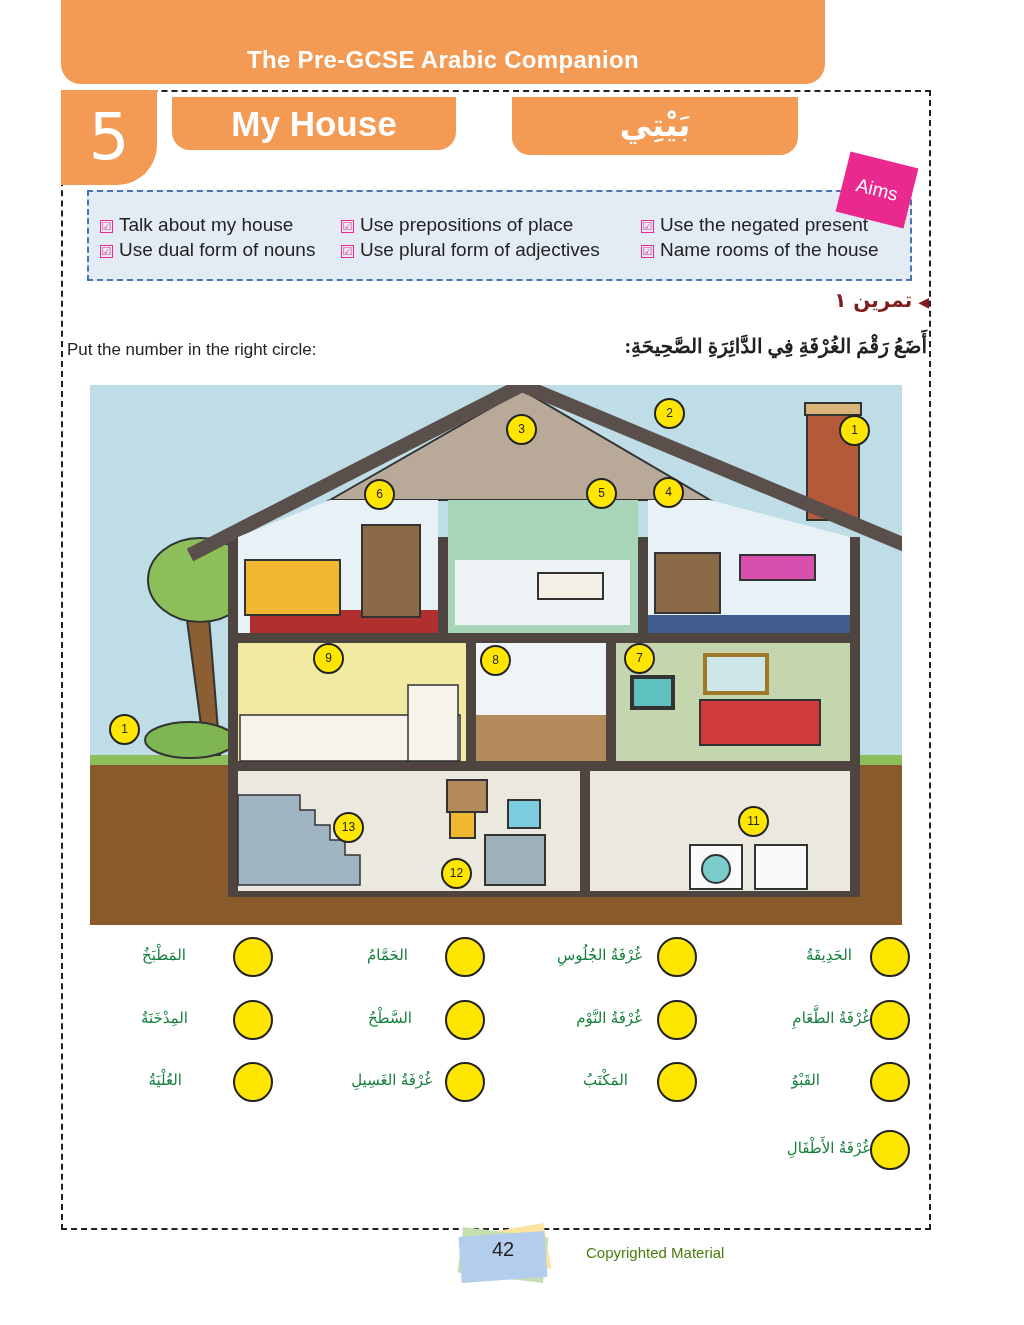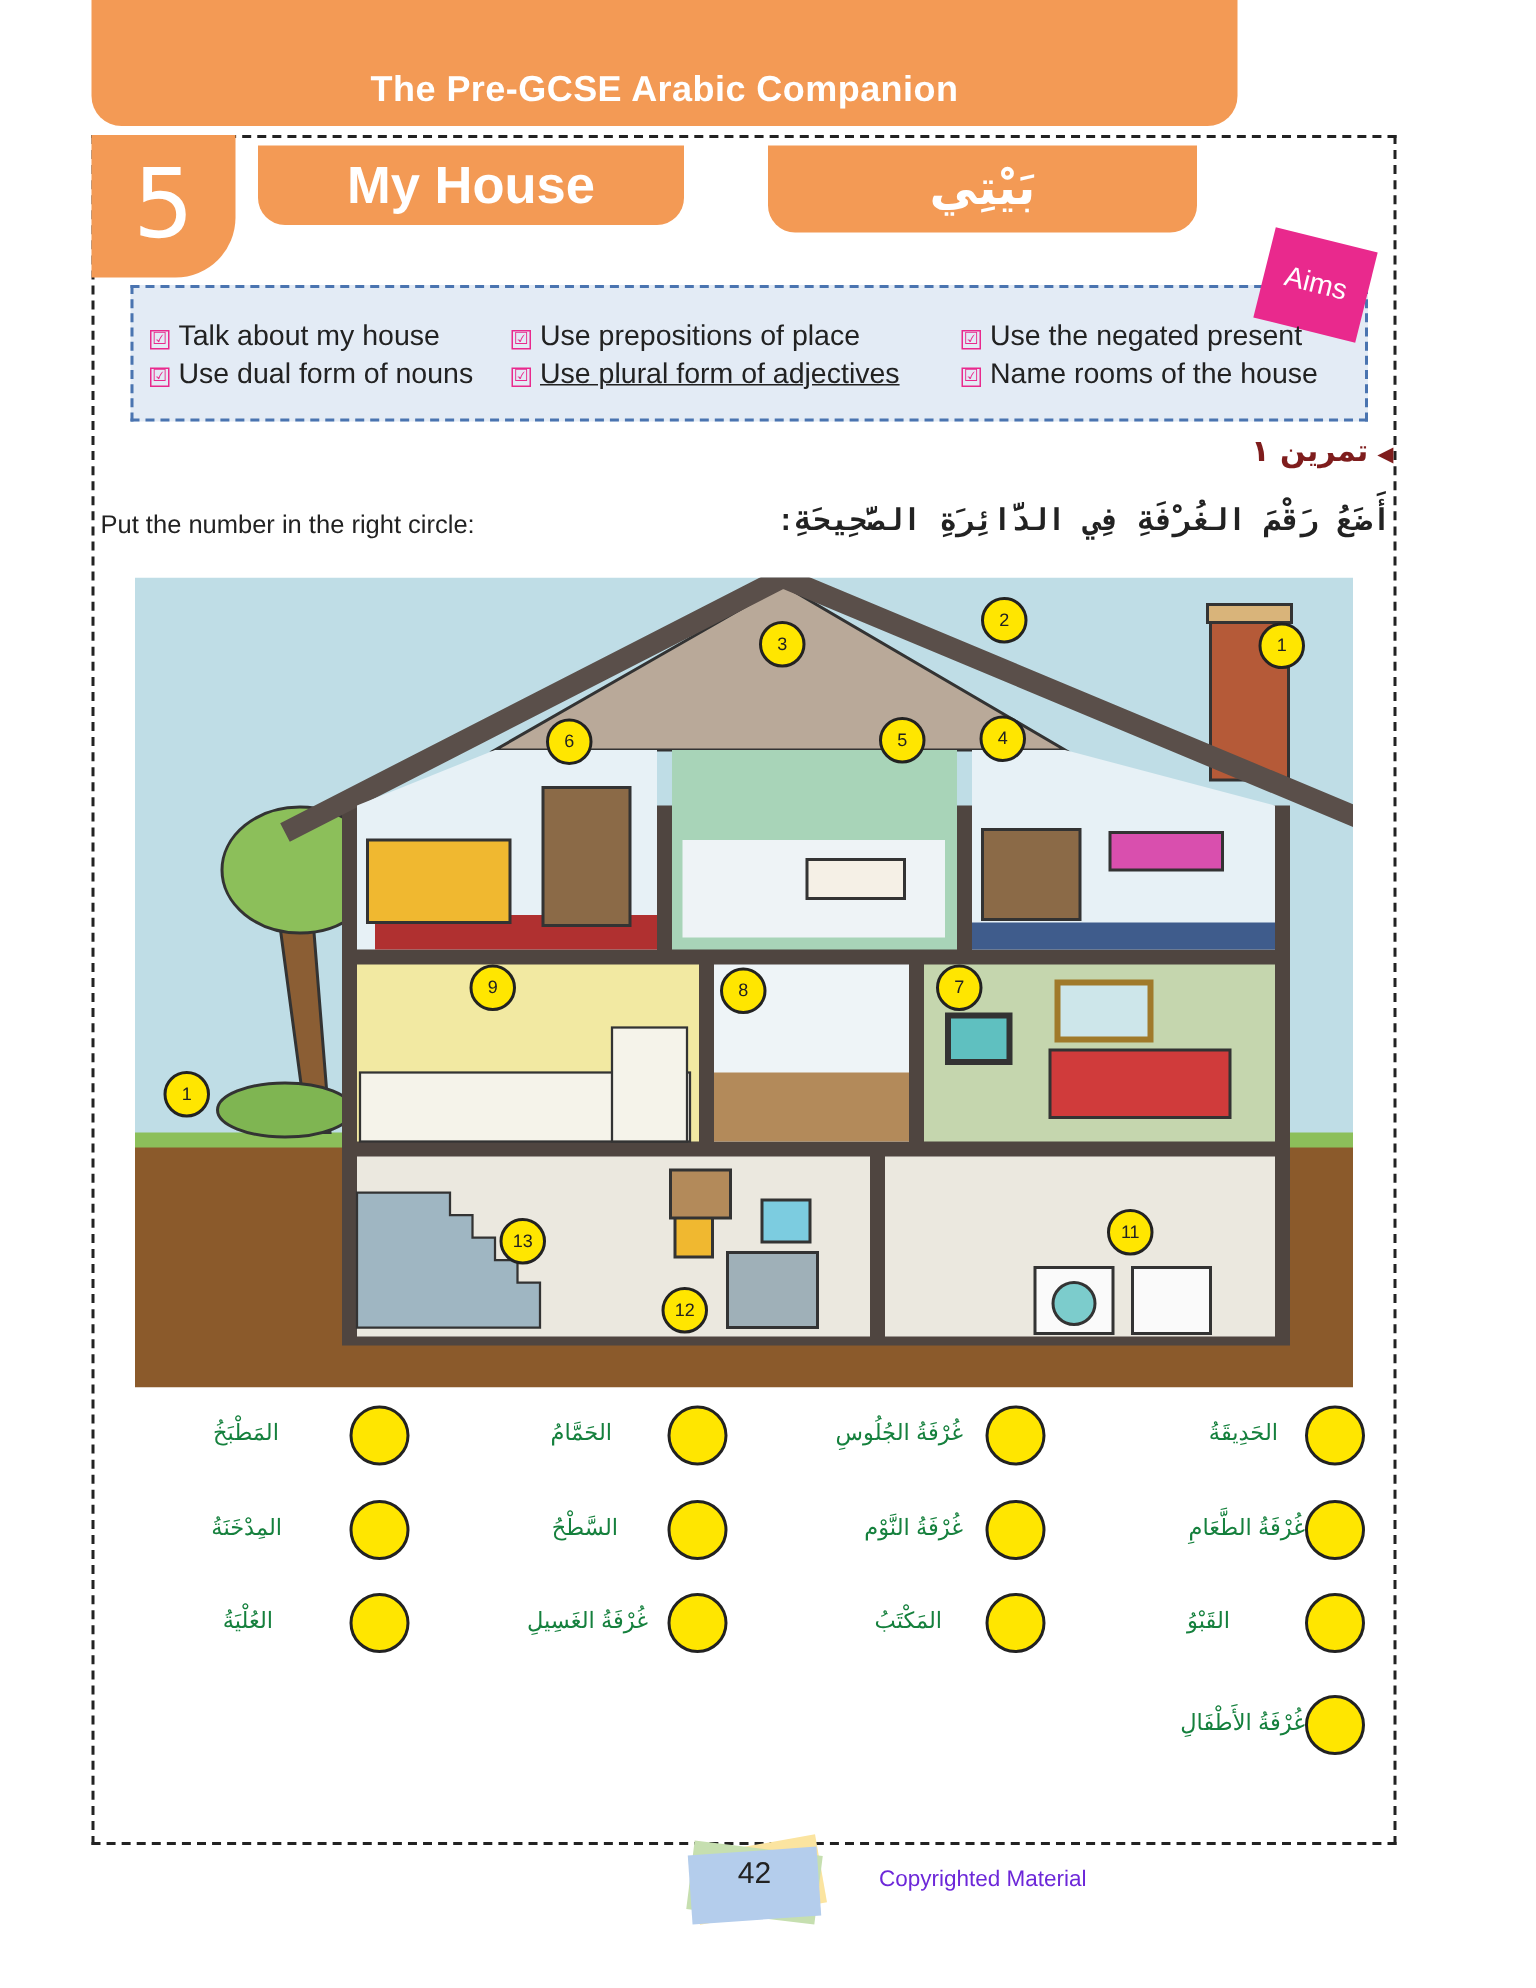--- a/index.html
+++ b/index.html
@@ -16,32 +16,32 @@
   .title-ar { left: 512px; top: 97px; width: 286px; height: 58px; line-height: 56px; font-family: "DejaVu Sans", sans-serif; font-size: 32px; }
 
   .aims-box { position: absolute; left: 87px; top: 190px; width: 825px; height: 91px; background: #e3ebf5; border: 2px dashed #4a74b0; }
   .aims-tag { position: absolute; left: 842px; top: 159px; width: 70px; height: 62px; background: #e9298d; color: #fff; font-size: 19px; transform: rotate(14deg); text-align: center; line-height: 62px; }
   .aim { position: absolute; font-size: 19px; color: #222; white-space: nowrap; }
   .aim .check { display: inline-block; width: 13px; height: 13px; border: 1.5px solid #e9298d; color: #e9298d; font-size: 11px; line-height: 10px; text-align: center; margin-right: 6px; vertical-align: 1px; }
 
   .exercise-label { position: absolute; right: 95px; top: 288px; color: #7f1d1d; font-size: 20px; font-weight: bold; direction: rtl; font-family: "DejaVu Sans", sans-serif; }
   .exercise-label .arrow { font-size: 14px; margin-left: 6px; }
   .instr-en { position: absolute; left: 67px; top: 340px; font-size: 17px; }
-  .instr-ar { position: absolute; right: 97px; top: 334px; font-size: 20px; font-weight: bold; direction: rtl; font-family: Liberation Mono, monospace; }
+  .instr-ar { position: absolute; right: 97px; top: 334px; font-size: 20px; font-weight: bold; direction: rtl; font-family: Liberation Serif, serif; }
 
   .illustration { position: absolute; left: 90px; top: 385px; width: 812px; height: 540px; }
 
   .num-circle { position: absolute; width: 31px; height: 31px; border-radius: 50%; background: #ffe600; border: 2px solid #222; font-size: 12px; text-align: center; line-height: 27px; color: #222; }
   .answer-circle { position: absolute; width: 40px; height: 40px; border-radius: 50%; background: #ffe600; border: 2px solid #222; }
   .answer-word { position: absolute; font-size: 15px; font-family: Liberation Sans, sans-serif; direction: rtl; white-space: nowrap; color: #15803d; }
 
   .page-badge { position: absolute; left: 458px; top: 1228px; width: 90px; height: 55px; }
   .page-badge .card { position: absolute; width: 86px; height: 46px; }
   .page-num { position: absolute; left: 0; top: 10px; width: 90px; text-align: center; font-size: 20px; color: #222; }
-  .copyright { position: absolute; left: 586px; top: 1244px; font-size: 15px; color: #6d28d9; }
+  .copyright { position: absolute; left: 586px; top: 1244px; font-size: 15px; color: #4d7c0f; }
 </style>
 </head>
 <body>
 
 <div class="top-banner">
   <div class="title">The Pre-GCSE Arabic Companion</div>
 </div>
 
 <div class="frame"></div>
 
@@ -49,21 +49,21 @@
 <div class="title-pill title-en">My House</div>
 <div class="title-pill title-ar">بَيْتِي</div>
 
 <div class="aims-box"></div>
 <div class="aims-tag">Aims</div>
 
 <div class="aim" style="left:100px; top:214px;"><span class="check">☑</span><span>Talk about my house</span></div>
 <div class="aim" style="left:341px; top:214px;"><span class="check">☑</span><span>Use prepositions of place</span></div>
 <div class="aim" style="left:641px; top:214px;"><span class="check">☑</span><span>Use the negated present</span></div>
 <div class="aim" style="left:100px; top:239px;"><span class="check">☑</span><span>Use dual form of nouns</span></div>
-<div class="aim" style="left:341px; top:239px;text-decoration:underline;"><span class="check">☑</span><span>Use plural form of adjectives</span></div>
+<div class="aim" style="left:341px; top:239px;"><span class="check">☑</span><span>Use plural form of adjectives</span></div>
 <div class="aim" style="left:641px; top:239px;"><span class="check">☑</span><span>Name rooms of the house</span></div>
 
 <div class="exercise-label"><span class="arrow">◀</span><span>تمرين ١</span></div>
 <div class="instr-en">Put the number in the right circle:</div>
 <div class="instr-ar">أَضَعُ رَقْمَ الغُرْفَةِ فِي الدَّائِرَةِ الصَّحِيحَةِ:</div>
 
 <svg class="illustration" viewBox="0 0 812 540" width="812" height="540">
 
   <rect x="0" y="0" width="812" height="380" fill="#bfdde6"></rect>
 

